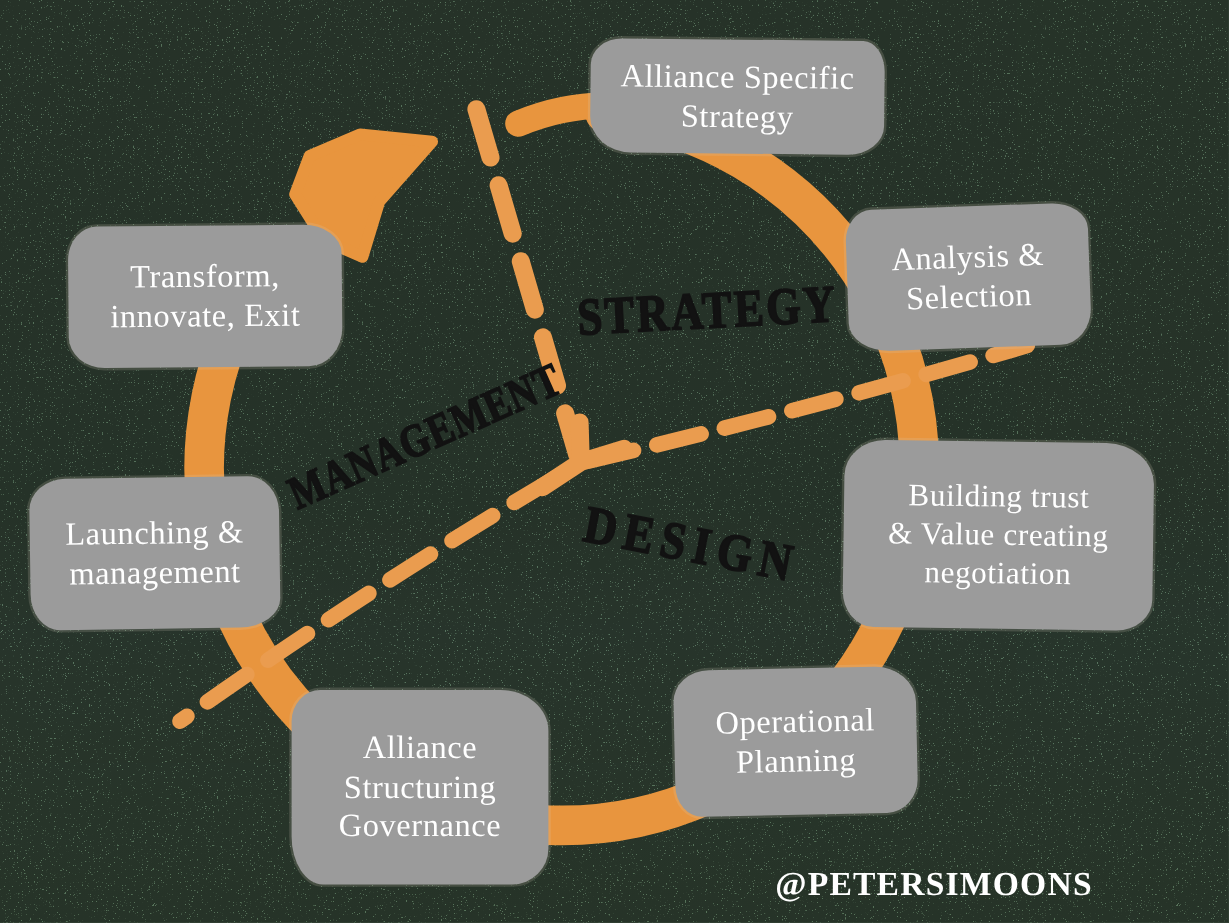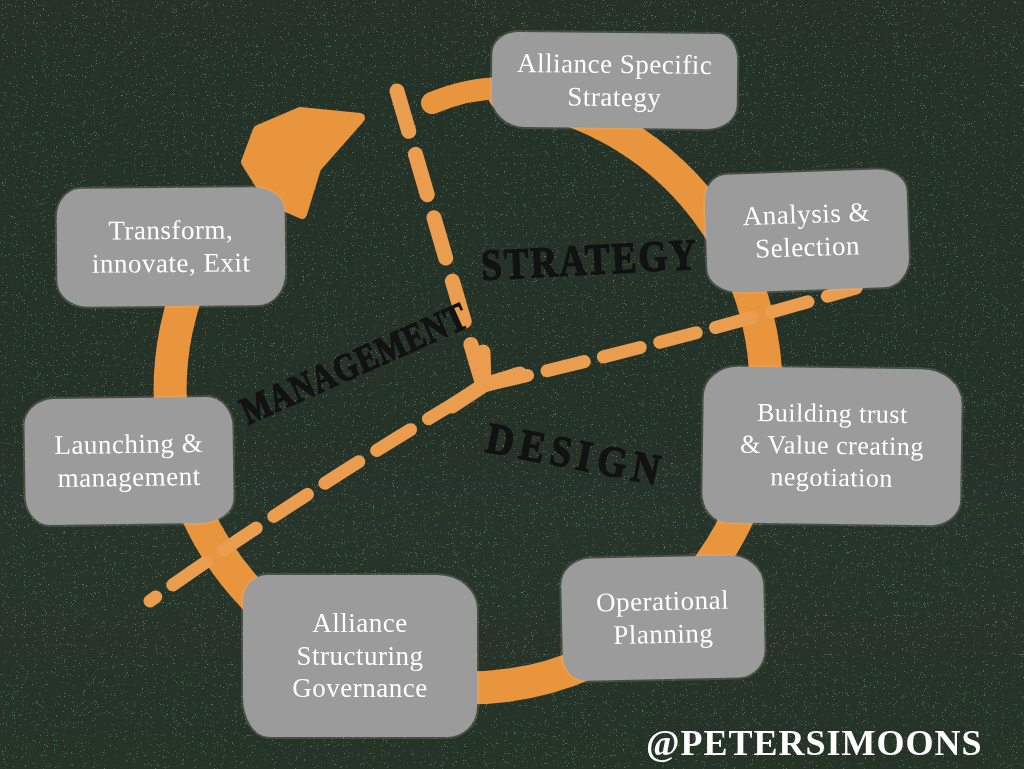--- a/index.html
+++ b/index.html
@@ -32,40 +32,40 @@
     white-space: pre-line;
     line-height: 1.22;
     font-size: 27px;
     letter-spacing: 0.5px;
     box-shadow: 0 0 0 2px rgba(216, 206, 188, 0.18);
   }
   .node-1 { left: 492px; top:  33px; width: 245px; height:  95px; border-radius: 26px 18px 30px 34px / 22px 26px 24px 30px; transform: rotate(0.6deg); }
   .node-2 { left: 706px; top: 172px; width: 202px; height: 118px; border-radius: 22px 30px 26px 34px / 26px 22px 30px 24px; transform: rotate(-2deg); }
   .node-3 { left: 703px; top: 368px; width: 258px; height: 156px; border-radius: 34px 40px 30px 26px / 30px 34px 26px 30px; transform: rotate(0.8deg); font-size: 26px; }
   .node-4 { left: 562px; top: 557px; width: 202px; height: 122px; border-radius: 30px 34px 26px 22px / 26px 30px 28px 26px; transform: rotate(-1.2deg); }
-  .node-5 { left: 243px; top: 575px; width: 234px; height: 162px; border-radius: 24px 40px 30px 26px / 26px 34px 30px 40px; }
+  .node-5 { left: 243px; top: 575px; width: 214px; height: 162px; border-radius: 24px 40px 30px 26px / 26px 34px 30px 40px; }
   .node-6 { left:  25px; top: 398px; width: 208px; height: 126px; border-radius: 30px 26px 34px 24px / 26px 30px 24px 30px; transform: rotate(-0.8deg); }
   .node-7 { left:  57px; top: 188px; width: 228px; height: 118px; border-radius: 24px 32px 28px 30px / 28px 24px 32px 26px; transform: rotate(-0.5deg); }
   .region-label {
     position: absolute;
     z-index: 2;
     color: #121212;
     font-weight: bold;
     -webkit-text-stroke: 1.2px #121212;
     white-space: nowrap;
   }
   .label-strategy   { left: 480px; top: 240px; font-size: 37px; letter-spacing: 2px; transform: rotate(-3deg) scaleY(1.18); transform-origin: left top; }
   .label-management { left: 252px; top: 398px; font-size: 31px; letter-spacing: 1px; transform: rotate(-24deg) scaleY(1.25); transform-origin: left bottom; }
   .label-design     { left: 492px; top: 412px; font-size: 38px; letter-spacing: 6px; transform: rotate(11deg) scaleY(1.15); transform-origin: left top; }
   .watermark {
     position: absolute;
     z-index: 3;
     left: 646px; top: 722px;
     color: #ffffff;
-    font-size: 36px;
+    font-size: 28px;
     font-weight: bold;
     letter-spacing: 1px;
     white-space: nowrap;
   }
 </style>
 </head>
 <body>
 
 <div class="stage">
 

